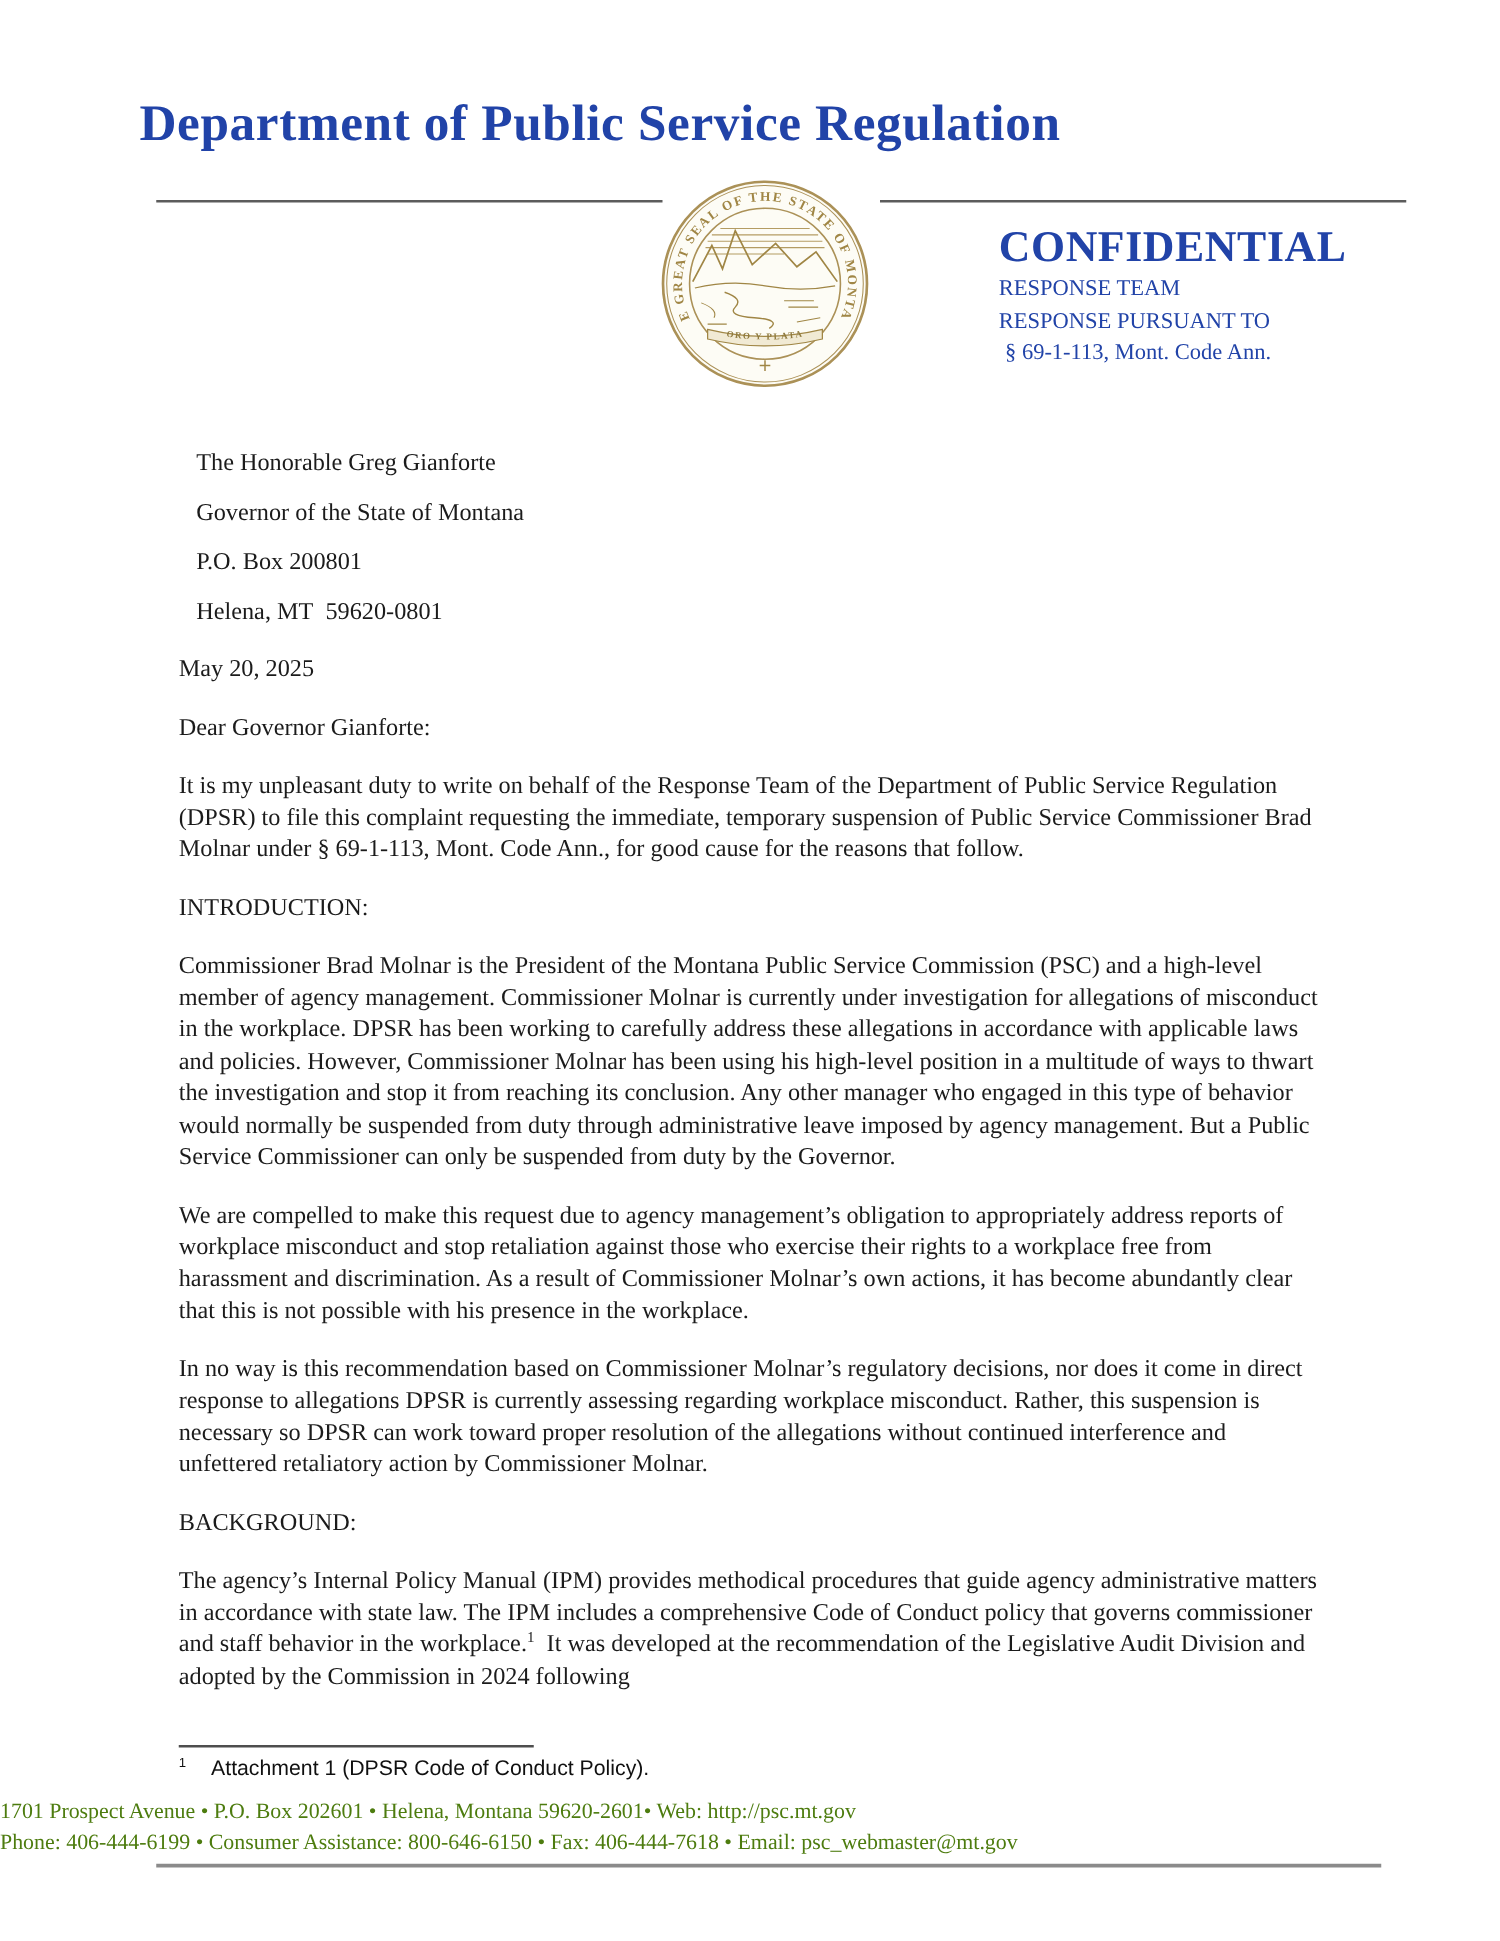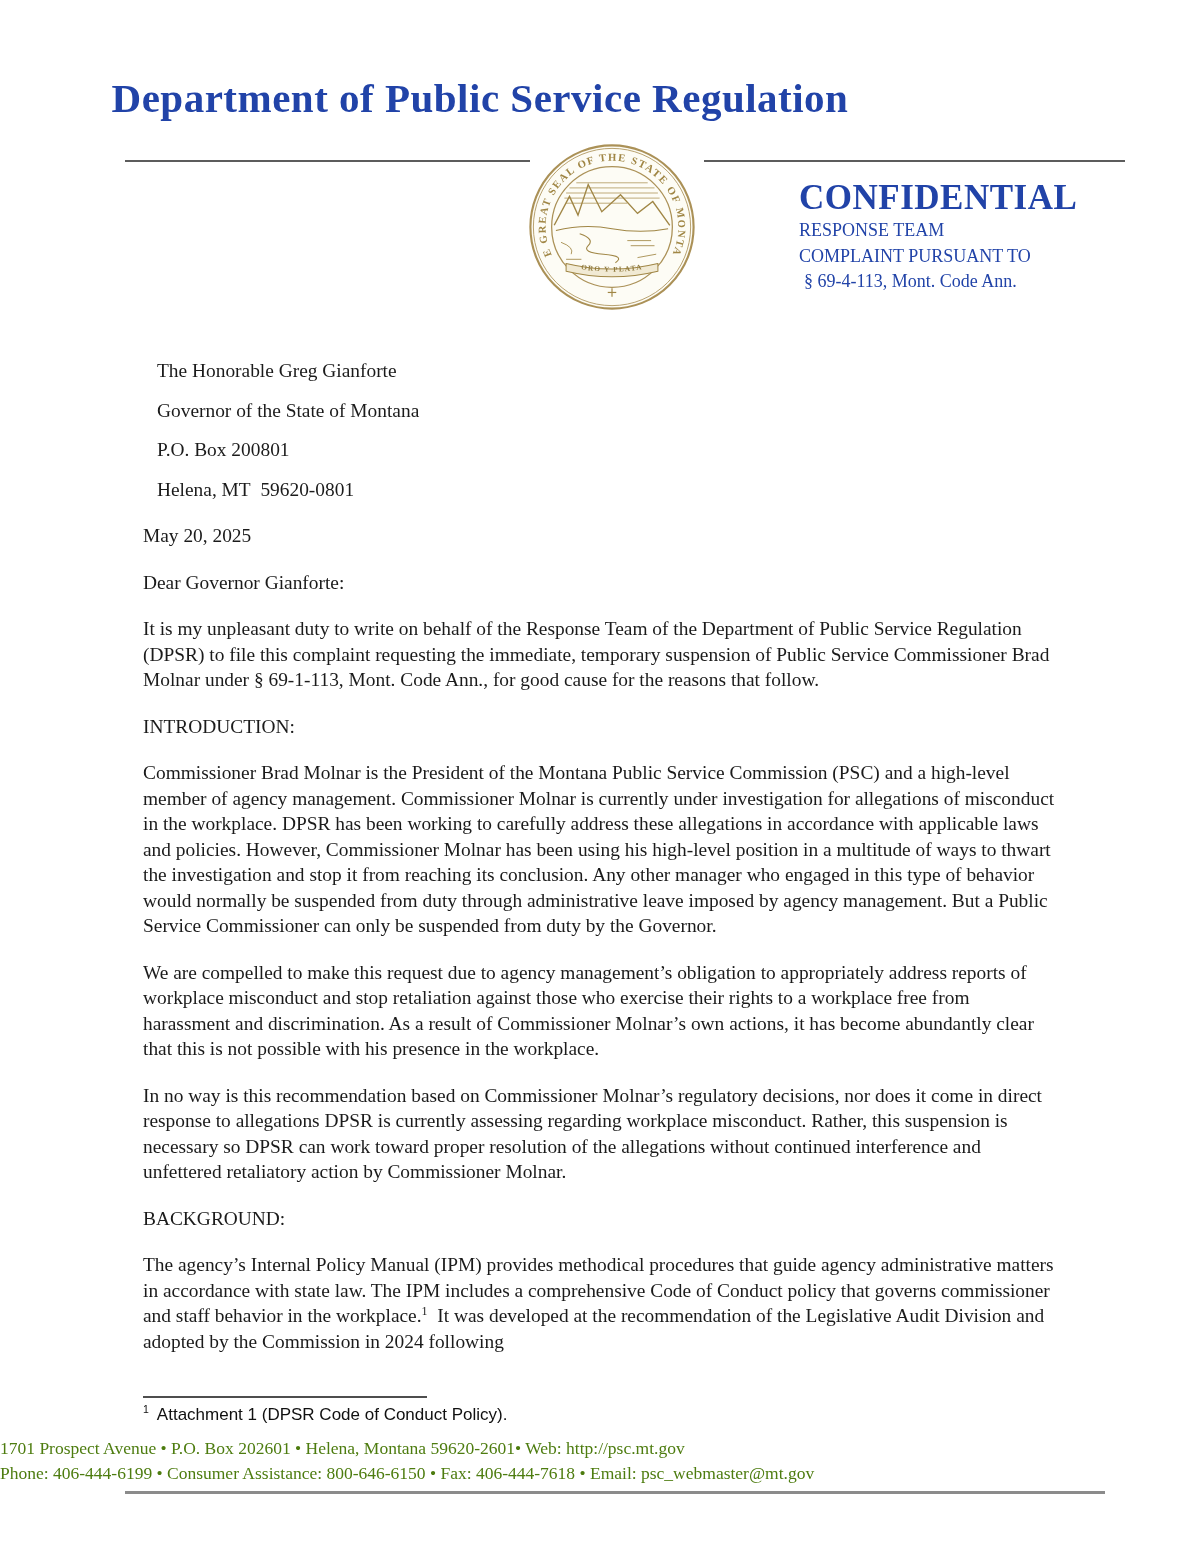--- a/index.html
+++ b/index.html
@@ -48,21 +48,21 @@
 
   .footnote-rule {
     position: absolute; left: 143px; top: 1396px;
     width: 284px; height: 2px; background: #4e4e4e;
   }
   .footnote {
     position: absolute; left: 143px; top: 1405px;
     font-family: "Liberation Sans", "DejaVu Sans", sans-serif;
     font-size: 17px; color: #101010;
   }
-  .footnote .fn-text { margin-left: 8px; }
+  .footnote .fn-text { margin-left: 20px; }
   .page-footer {
     position: absolute; left: 0; top: 1436px;
     width: 1200px; 
     color: #4d7c0f; font-size: 17.5px; line-height: 25px;
   }
   .bottom-rule {
     position: absolute; left: 125px; top: 1491px;
     width: 980px; height: 3px; background: #8b8b8b;
   }
 </style>
@@ -108,22 +108,22 @@
     </text>
     <g stroke="#a08645" stroke-width="1.4">
       <line x1="100" y1="172" x2="100" y2="182"></line>
       <line x1="95" y1="177" x2="105" y2="177"></line>
     </g>
   </svg>
 
   <div class="confidential">
     <div class="big">CONFIDENTIAL</div>
     <div class="sub">RESPONSE TEAM</div>
-    <div class="sub">COMPLAINT PURSUANT TO</div>
-    <div class="sub indent">§ 69-4-113, Mont. Code Ann.</div>
+    <div class="sub">RESPONSE PURSUANT TO</div>
+    <div class="sub indent">§ 69-1-113, Mont. Code Ann.</div>
   </div>
 
   <div class="letter">
     <div class="block addr">
       <div>The Honorable Greg Gianforte</div>
       <div>Governor of the State of Montana</div>
       <div>P.O. Box 200801</div>
       <div>Helena, MT&nbsp; 59620-0801</div>
     </div>
 

